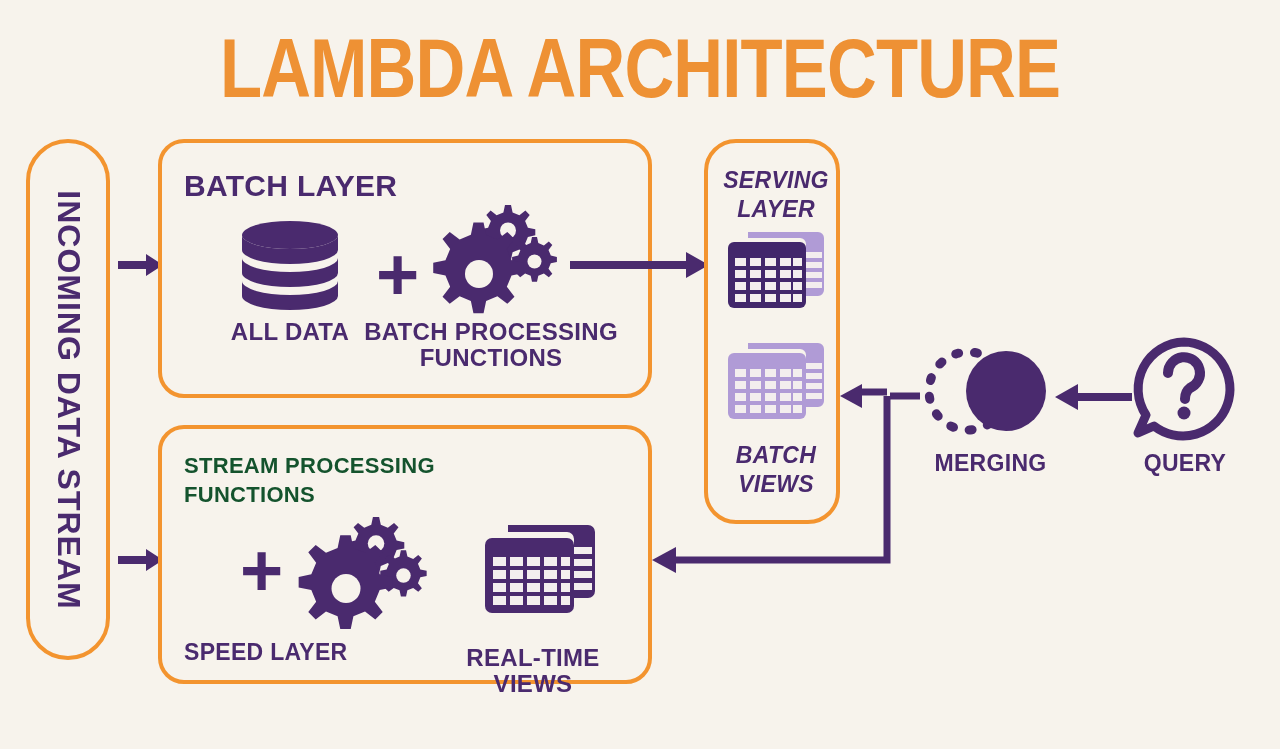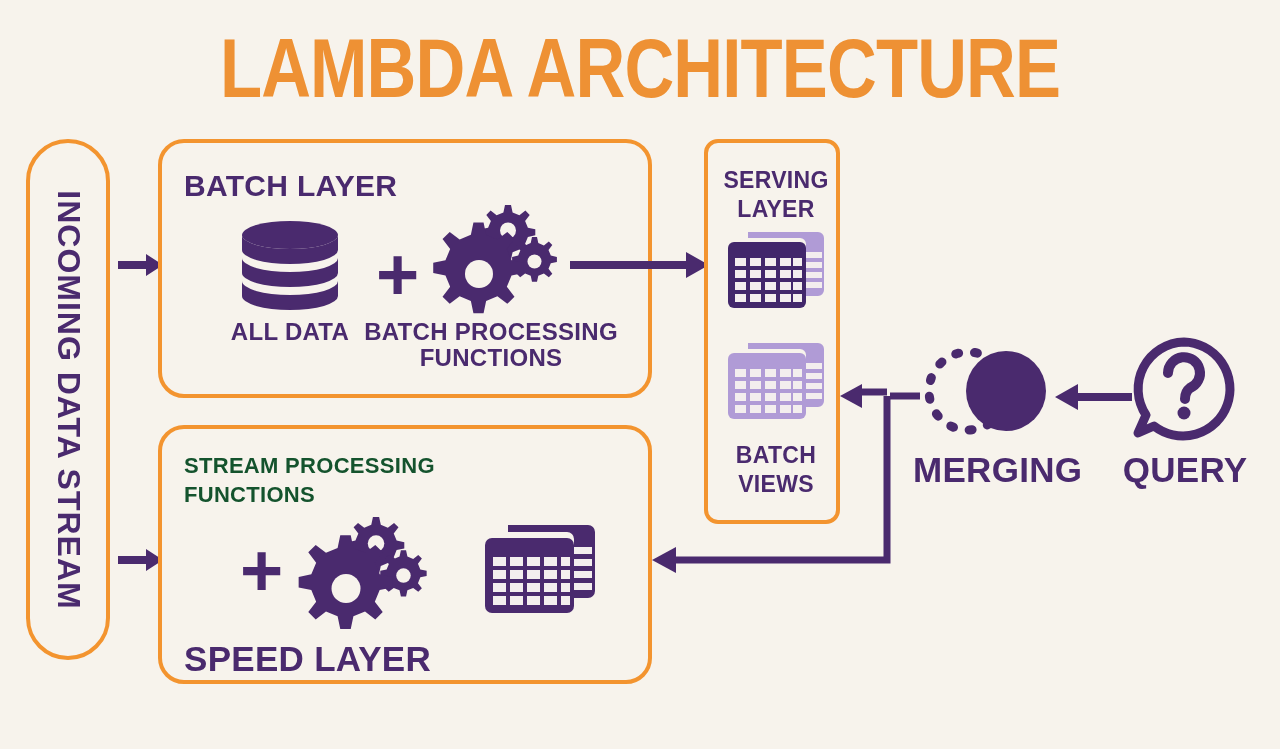--- a/index.html
+++ b/index.html
@@ -55,21 +55,22 @@
     white-space: nowrap;
     transform: translate(-50%, -50%) rotate(90deg);
     transform-origin: center center;
   }
 
   
   #batch-box { left: 158px; top: 139px; width: 494px; height: 259px; padding-left: 27px; }
   #speed-box { left: 158px; top: 425px; width: 494px; height: 259px; }
   #serving-box {
     left: 704px; top: 139px; width: 136px; height: 385px;
-    border-radius: 14px;
+    border-radius: 32px;
+    font-style: italic;
   }
 
   .heading {
     position: absolute;
     color: #4a2a6e;
     font-weight: bold;
     font-size: 30px;
     letter-spacing: 0.3px;
     white-space: nowrap;
   }
@@ -87,21 +88,21 @@
     color: #14532d;
     font-weight: bold;
     font-size: 22px;
     letter-spacing: 0.3px;
     line-height: 29px;
   }
   .big-label {
     position: absolute;
     color: #4a2a6e;
     font-weight: bold;
-    font-size: 35px;
+    font-size: 23px;
     letter-spacing: 0.3px;
     white-space: nowrap;
   }
   .serving-cap {
     position: absolute;
     color: #4a2a6e;
     font-weight: bold;
     font-size: 23px;
     letter-spacing: 0.3px;
     text-align: center;
@@ -297,20 +298,21 @@
           <rect x="9" y="71" width="13" height="9"></rect>
             <rect x="26" y="71" width="13" height="9"></rect>
           <rect x="43" y="71" width="13" height="9"></rect>
             <rect x="60" y="71" width="13" height="9"></rect>
           <rect x="77" y="71" width="9" height="9"></rect>
         </g>
       </svg>
     </div>
 
     <div class="big-label" style="left:22px; top:210px;">SPEED LAYER</div>
+    <div class="caption" style="left:266px; top:216px; width:210px;">REAL-TIME VIEWS</div>
   </div>
 
   <div class="icon-wrap" style="left:650px; top:380px;">
     <svg width="280" height="200" viewBox="0 0 280 200">
 
       <path d="M270 16 H240" stroke="#4a2a6e" stroke-width="7" fill="none"></path>
 
       <path d="M237 16 V180 H20" stroke="#4a2a6e" stroke-width="7" fill="none"></path>
       <path d="M208 12 H237" stroke="#4a2a6e" stroke-width="7" fill="none"></path>
 

